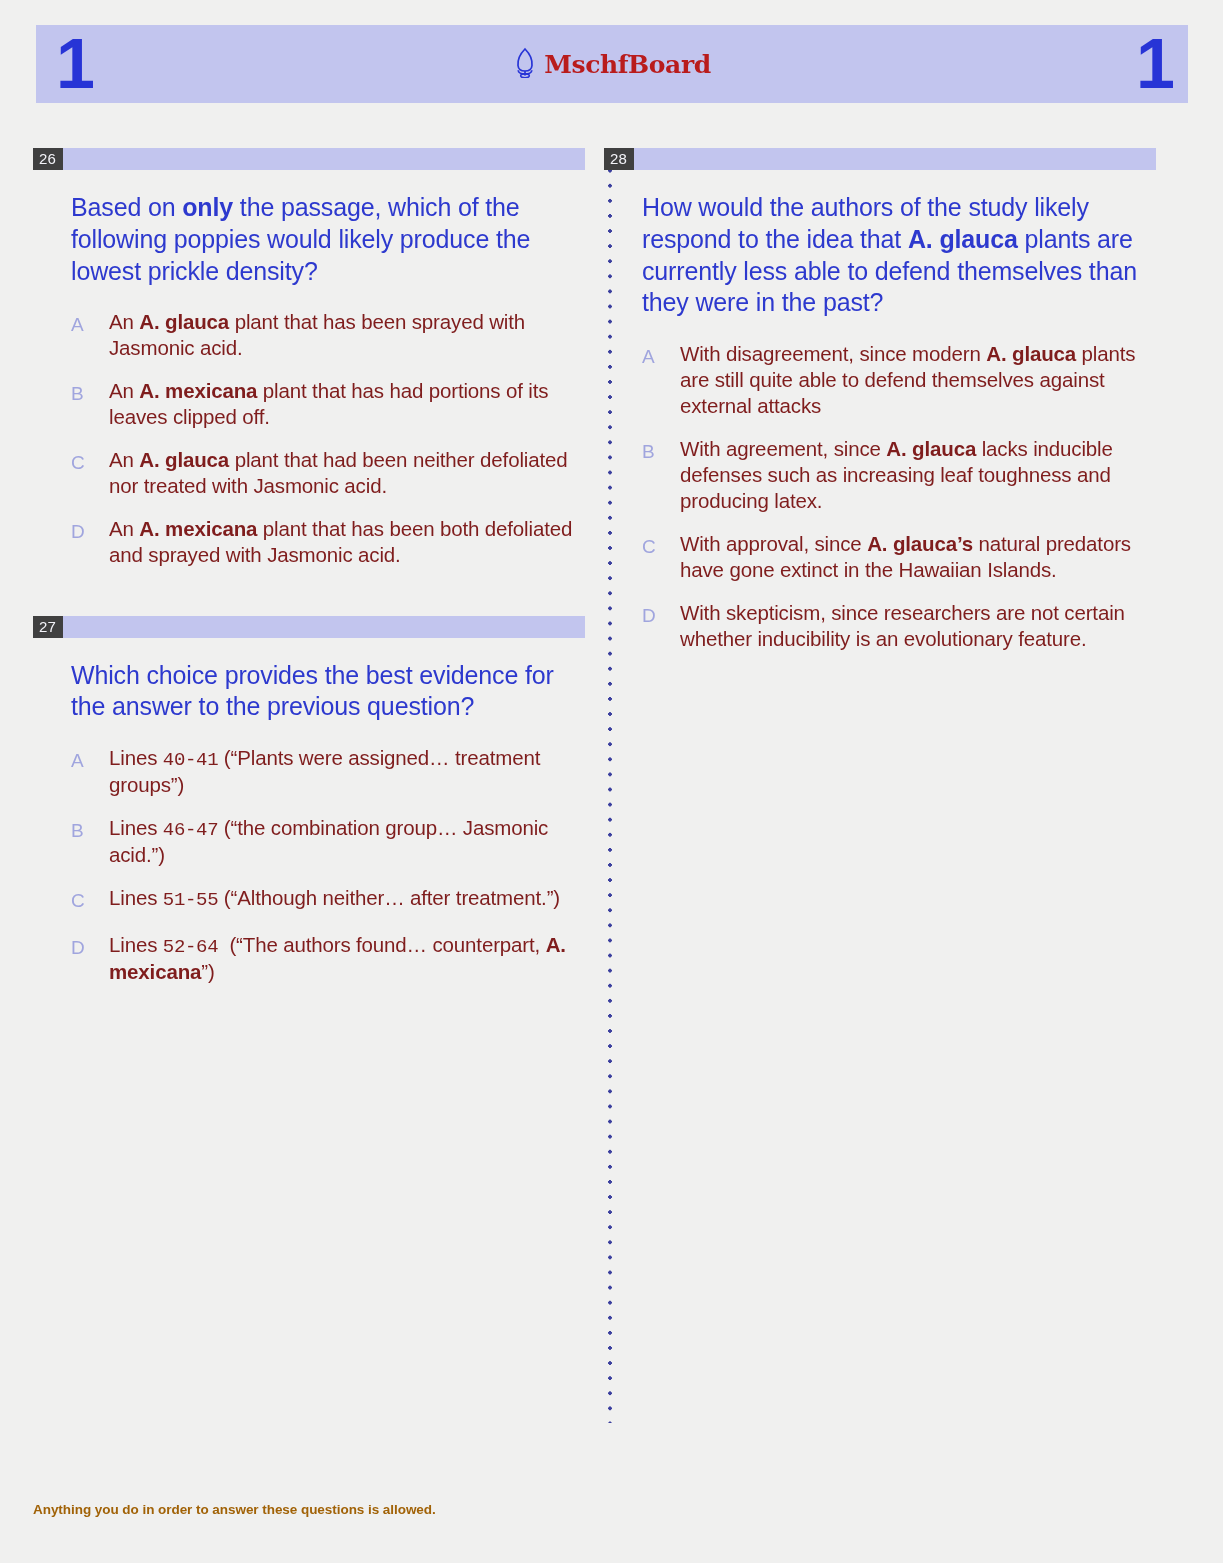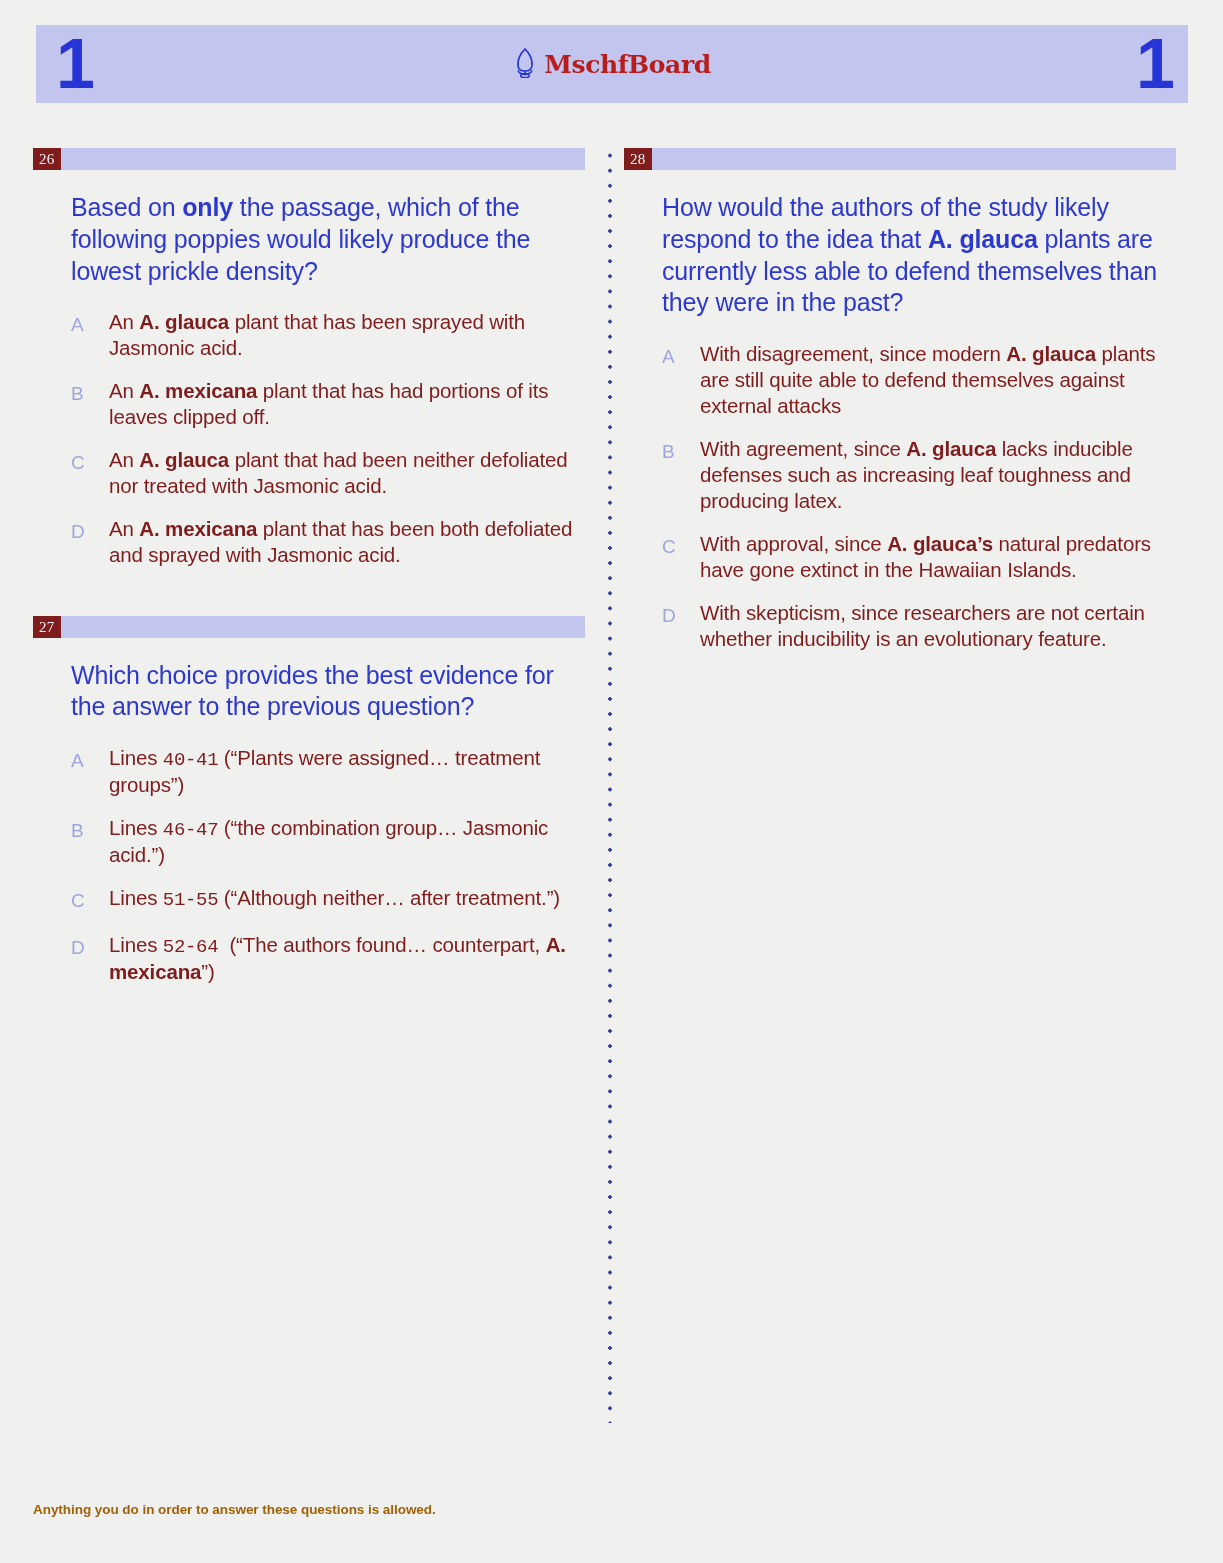--- a/index.html
+++ b/index.html
@@ -80,21 +80,21 @@
     left: 0;
     top: 148px;
     width: 1223px;
   }
   .col {
     position: absolute;
     top: 0;
     width: 552px;
   }
   .col.left  { left: 33px; }
-  .col.right { left: 624px; }
+  .col.right { left: 604px; }
 
   
   .divider {
     position: absolute;
     left: 608px;
     top: 148px;
     width: 4px;
     height: 1275px;
     background-image: radial-gradient(circle, #3b3f9e 1.6px, rgba(0,0,0,0) 1.8px);
     background-size: 4px 15.1px;
@@ -105,27 +105,27 @@
   .question { margin-bottom: 4px; }
 
   .q-bar {
     position: relative;
     height: 22px;
     background: #c2c5ee;
     display: flex;
     align-items: stretch;
   }
   .q-badge {
-    background: #7f1d1d;
+    background: #404040;
     color: #f3f3f8;
     font-size: 15px;
     line-height: 22px;
     padding: 0 7px 0 6px;
     letter-spacing: 0.2px;
-    font-family: Liberation Serif, serif;
+    font-family: Liberation Sans, sans-serif;
   }
 
   .q-body { padding: 22px 0 0 38px; }
 
   .q-stem {
     color: #2d39ce;
     font-size: 25px;
     line-height: 1.27;
     letter-spacing: -0.15px;
     max-width: 500px;

